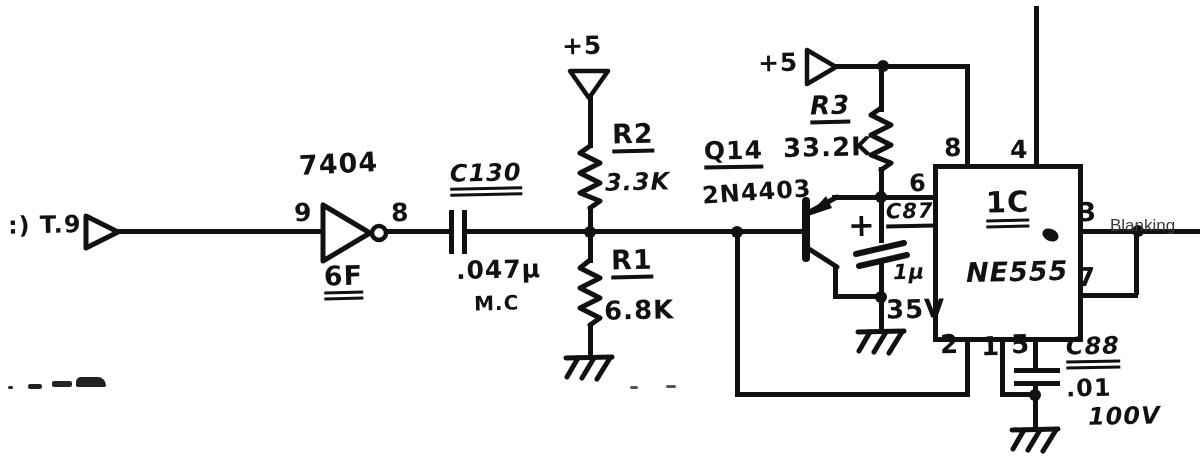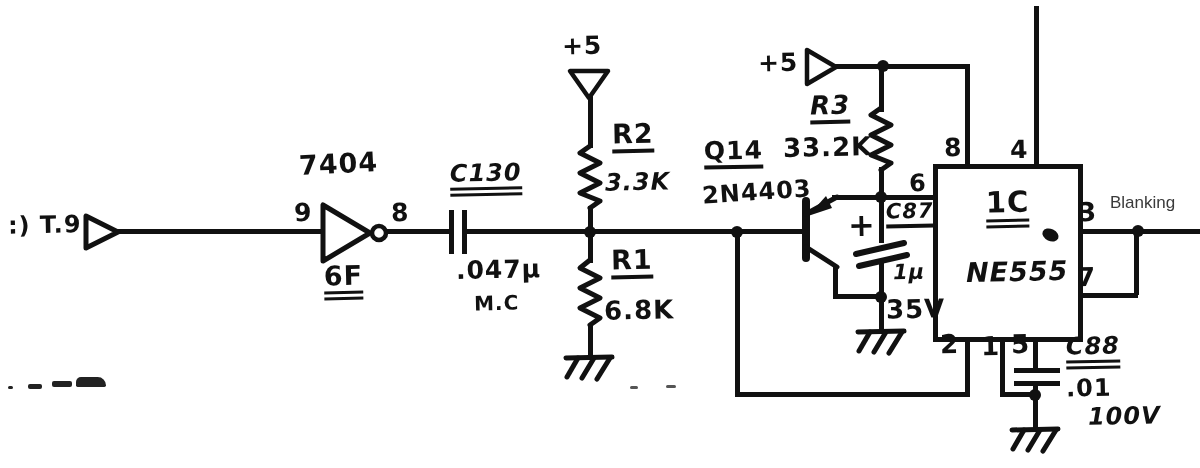--- a/index.html
+++ b/index.html
@@ -183,15 +183,15 @@
   <div class="lbl" style="left:1078px;top:199px;font-size:26px;">3</div>
   <div class="lbl" style="left:1077px;top:264px;font-size:26px;">7</div>
   <div class="lbl" style="left:940px;top:331px;font-size:26px;">2</div>
   <div class="lbl" style="left:981px;top:333px;font-size:26px;">1</div>
   <div class="lbl" style="left:1011px;top:331px;font-size:26px;">5</div>
 
   <div class="lbl dul" style="left:1066px;top:334px;font-size:24px;font-style:italic;">C88</div>
   <div class="lbl" style="left:1066px;top:376px;font-size:24px;">.01</div>
   <div class="lbl" style="left:1088px;top:404px;font-size:24px;font-style:italic;">100V</div>
 
-  <div class="annot" style="left:1110px;top:193px;font-size:17px;">Blanking</div>
+  <div class="annot" style="left:1110px;top:216px;font-size:17px;">Blanking</div>
 
 </div>
 
 </body></html>

